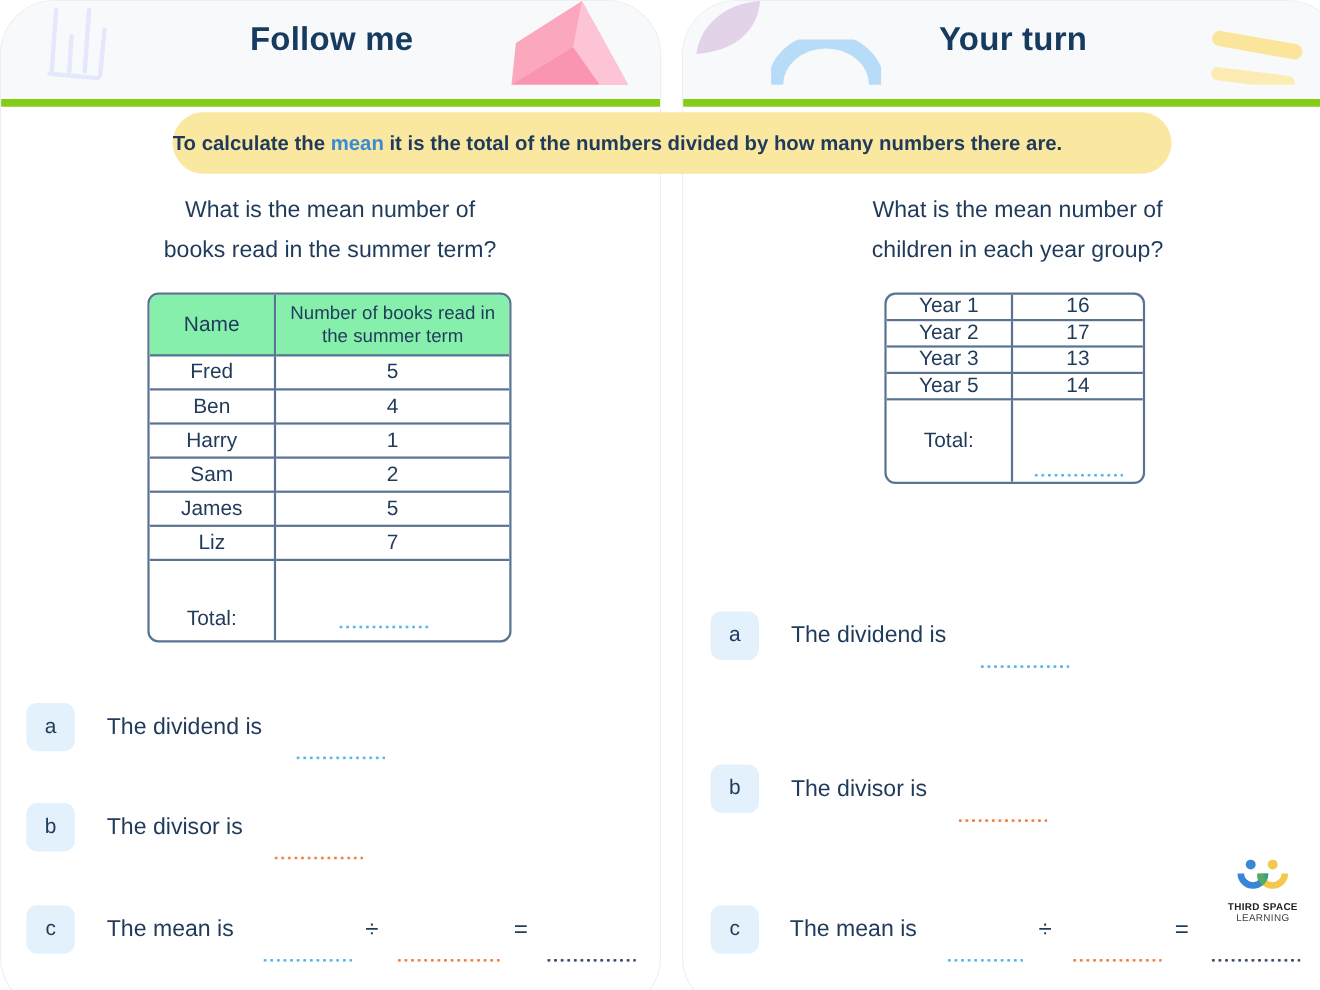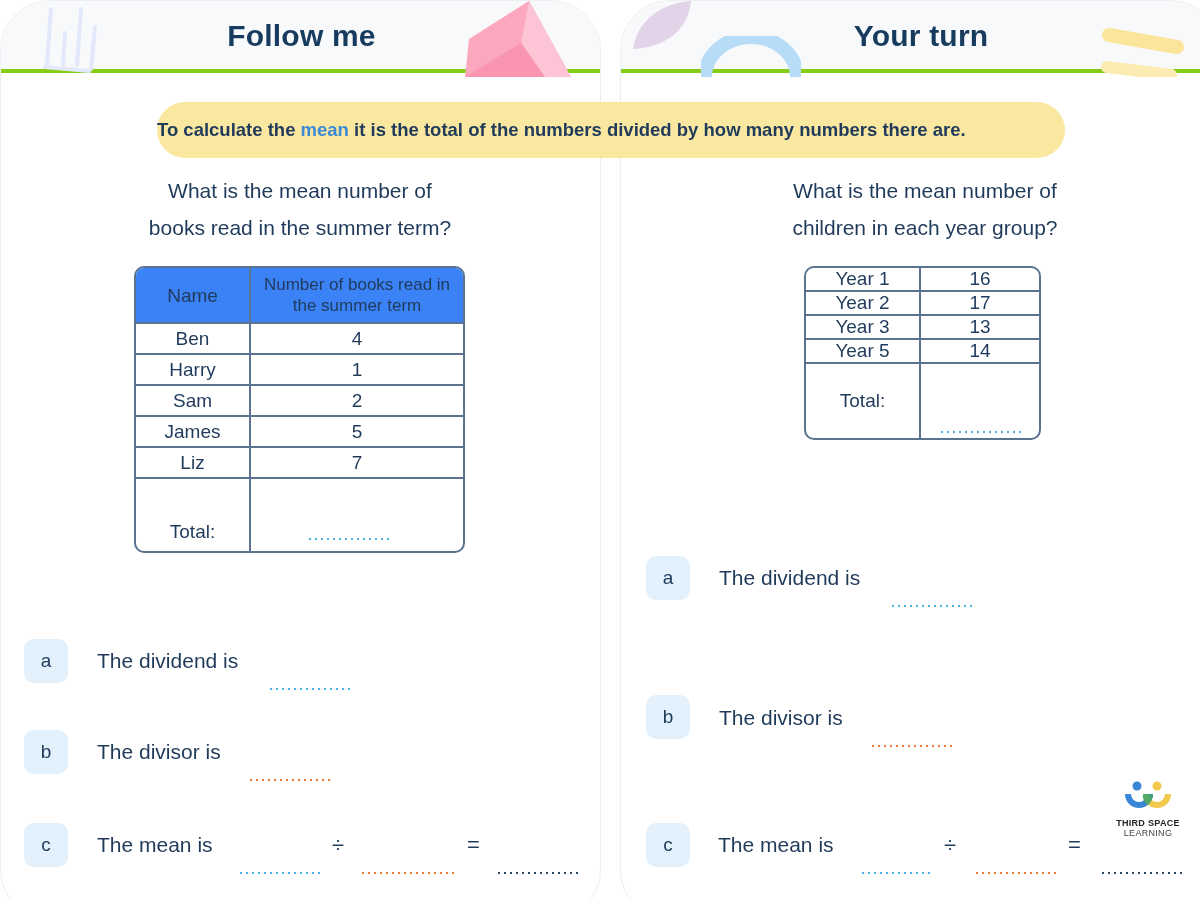--- a/index.html
+++ b/index.html
@@ -7,22 +7,22 @@
   body { font-family: "Liberation Sans", "DejaVu Sans", sans-serif; color: #1f3a5a; position: relative; }
 
   .panel {
     position: absolute; top: 0; height: 920px;
     border: 1px solid #eceef1; border-radius: 50px;
     background: #ffffff; overflow: hidden;
   }
   .panel.left { left: 0; width: 601px; }
   .panel.right { left: 620px; width: 600px; }
   .panel-header {
-    position: absolute; left: 0; right: 0; top: 0; height: 72px;
-    background: #f8f9fa; border-bottom: 4px solid #84cc16;
+    position: absolute; left: 0; right: 0; top: 0; height: 96px;
+    background: #f8f9fa; border-bottom: 7px solid #84cc16;
   }
   .panel-title {
     position: absolute; top: 18px; left: 0; right: 0; text-align: center;
     font-size: 30px; font-weight: bold; color: #173b5e; letter-spacing: 0.2px;
   }
   .panel.left .panel-title { left: 0; width: 601px; }
   .panel.right .panel-title { left: 0; width: 600px; }
 
   
   .deco { position: absolute; }
@@ -50,21 +50,21 @@
     position: absolute; border-collapse: separate; border-spacing: 0;
     border: 2px solid #5a7391; border-radius: 10px; overflow: hidden;
     font-size: 19px; color: #1f3a5a;
   }
   table.data th, table.data td {
     border-right: 2px solid #5a7391; border-bottom: 2px solid #5a7391;
     text-align: center; font-weight: normal; padding: 0;
   }
   table.data th:last-child, table.data td:last-child { border-right: none; }
   table.data tr:last-child td { border-bottom: none; }
-  table.data th { background: #3b82f6; font-size: 17px; line-height: 21px; }
+  table.data th { background: #86efac; font-size: 17px; line-height: 21px; }
 
   .t-left { left: 134px; top: 266px; width: 331px; }
   .t-left col.c1 { width: 115px; }
   .t-left th { height: 56px; }
   .t-left td { height: 31px; }
   .t-left tr.total td { height: 72px; }
 
   .t-right { left: 804px; top: 266px; width: 237px; }
   .t-right col.c1 { width: 115px; }
   .t-right th { height: 56px; }
@@ -151,20 +151,24 @@
   <colgroup>
       <col class="c1">
       <col>
     </colgroup>
   <tbody>
       <tr>
     <th style="font-size:19px;">Name</th>
     <th style="padding:0 0;">Number of books read in the summer term</th>
   </tr>
   <tr>
+        <td>Fred</td>
+        <td>5</td>
+      </tr>
+  <tr>
         <td>Ben</td>
         <td>4</td>
       </tr>
   <tr>
         <td>Harry</td>
         <td>1</td>
       </tr>
   <tr>
         <td>Sam</td>
         <td>2</td>

